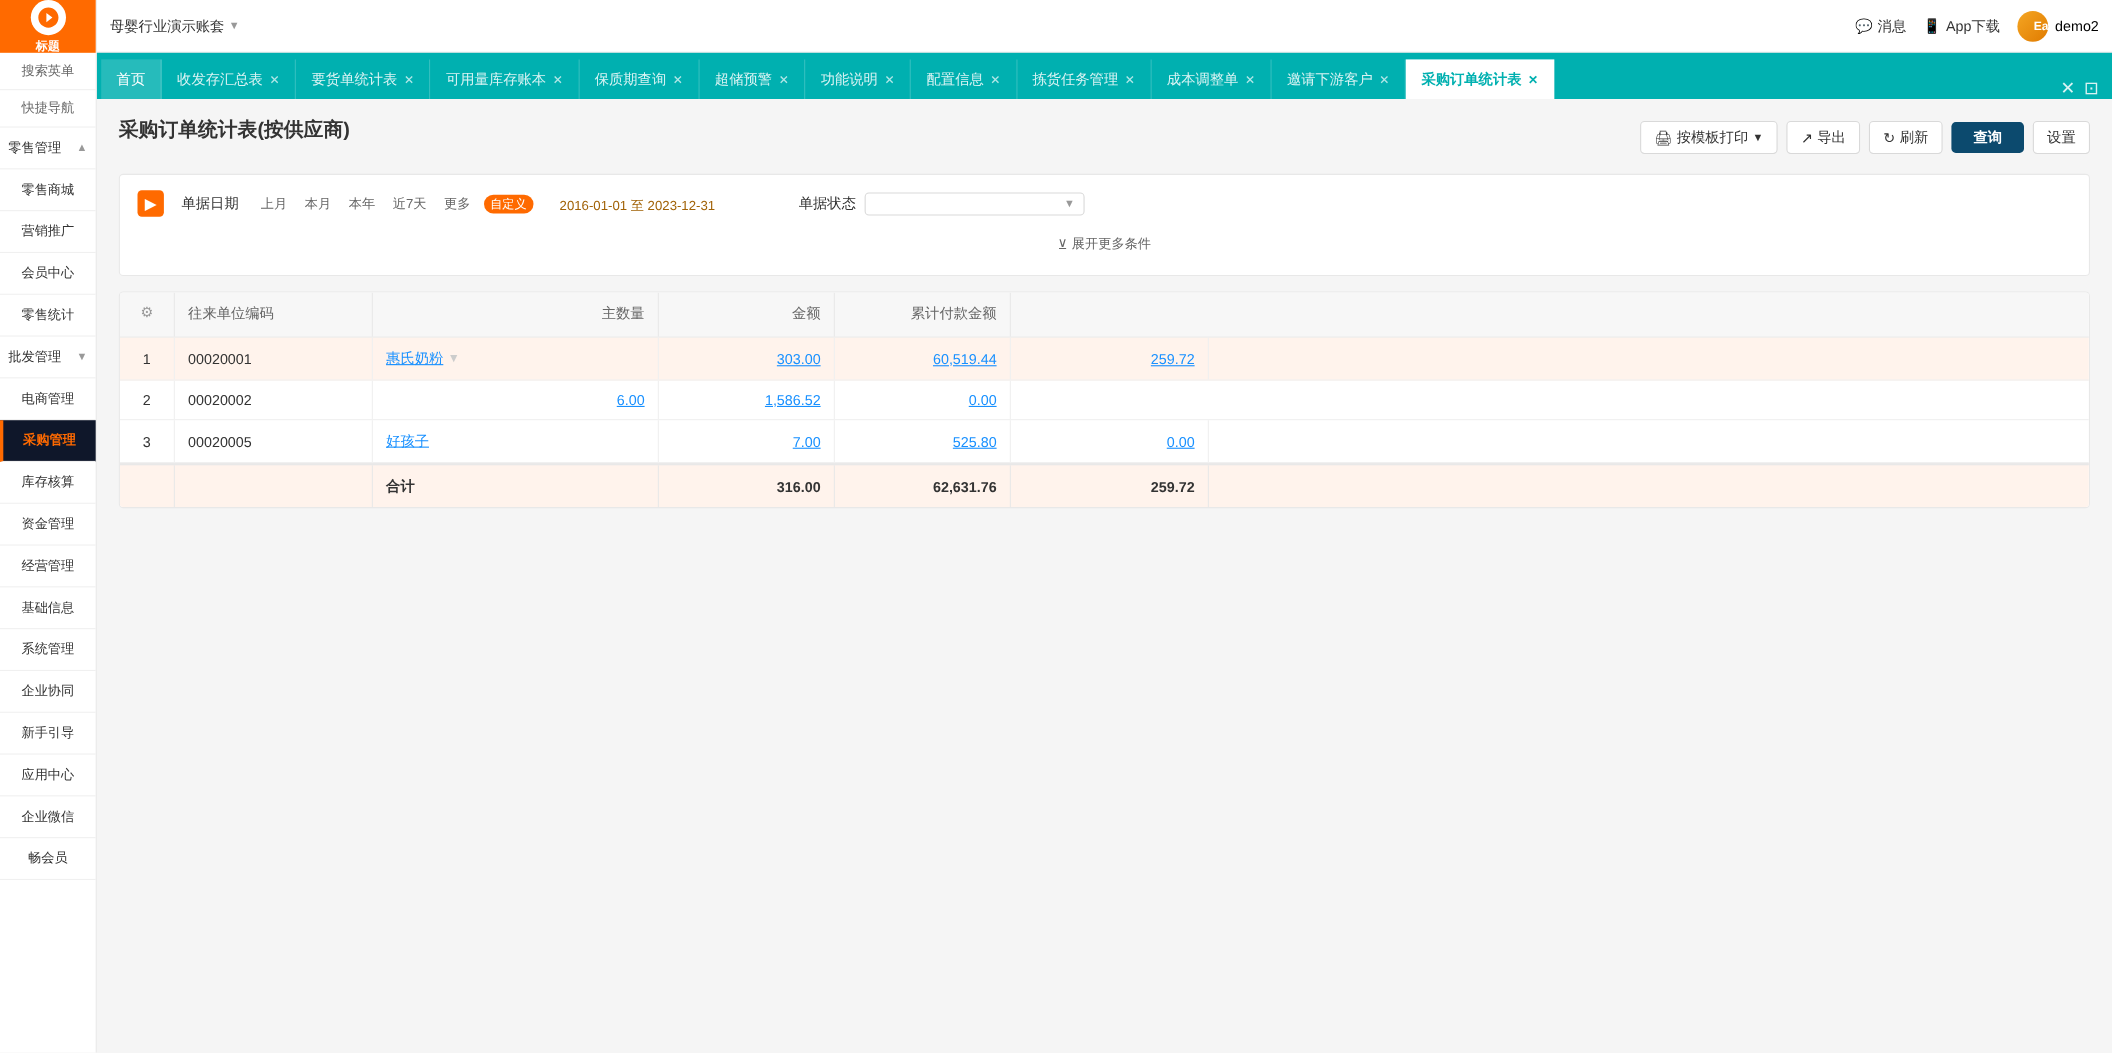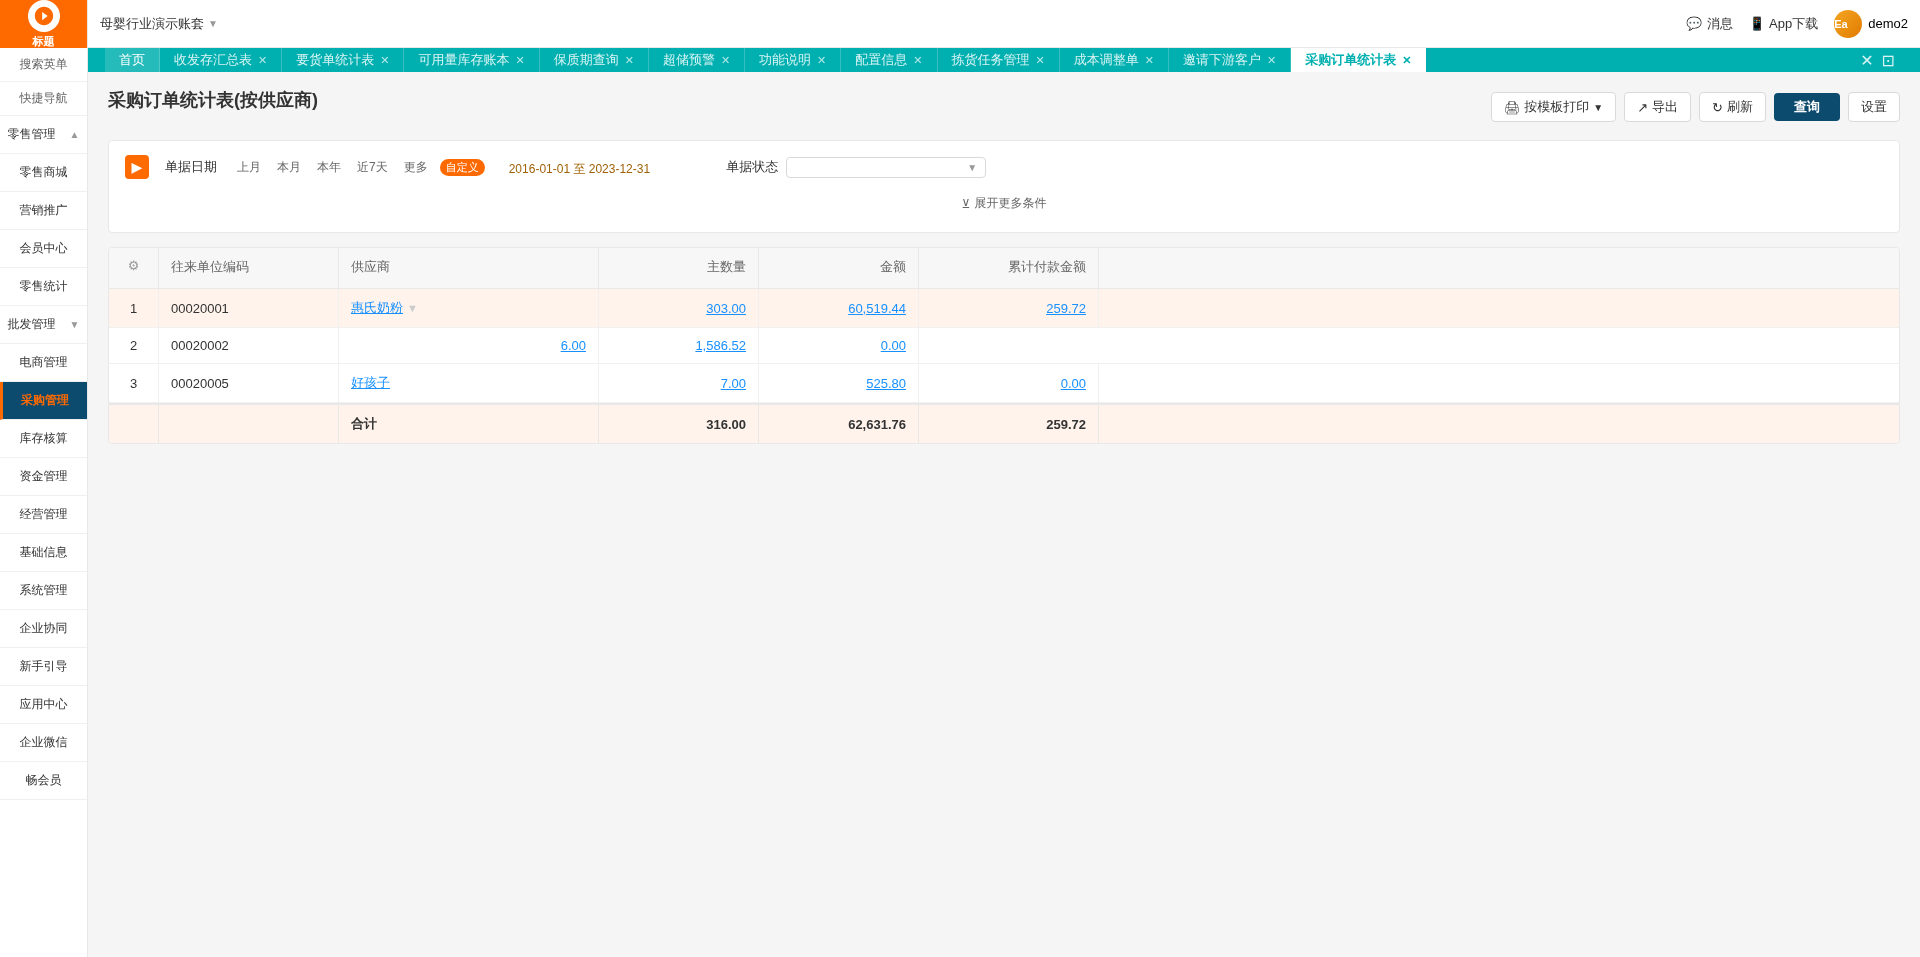--- a/index.html
+++ b/index.html
@@ -6,38 +6,38 @@
     body { font-family: "Microsoft YaHei", "PingFang SC", sans-serif; font-size: 13px; background: #f5f5f5; width: 1920px; height: 957px; overflow: hidden; display: flex; }
 
     
     .sidebar { width: 88px; background: #fff; display: flex; flex-direction: column; border-right: 1px solid #e8e8e8; flex-shrink: 0; }
     .sidebar-logo { height: 48px; background: #ff6a00; display: flex; align-items: center; justify-content: center; color: #fff; font-size: 12px; font-weight: bold; }
     .sidebar-logo-inner { display: flex; flex-direction: column; align-items: center; }
     .sidebar-logo-icon { width: 32px; height: 32px; background: #fff; border-radius: 50%; display: flex; align-items: center; justify-content: center; }
     .sidebar-logo-icon svg { width: 22px; height: 22px; }
     .sidebar-search { padding: 8px 6px; font-size: 12px; color: #666; text-align: center; cursor: pointer; border-bottom: 1px solid #f0f0f0; }
     .sidebar-item { padding: 10px 6px; font-size: 12px; color: #333; text-align: center; cursor: pointer; border-bottom: 1px solid #f0f0f0; }
-    .sidebar-item.active { color: #ff6a00; background: #0c4a6e; border-left: 3px solid #ff6a00; font-weight: bold; }
+    .sidebar-item.active { color: #ff6a00; background: #0f172a; border-left: 3px solid #ff6a00; font-weight: bold; }
     .sidebar-item-with-arrow { display: flex; align-items: center; justify-content: center; gap: 14px; }
     .arrow-down { font-size: 10px; color: #999; }
 
     
     .main-area { flex: 1; display: flex; flex-direction: column; overflow: hidden; }
 
     
     .topbar { height: 48px; background: #fff; border-bottom: 1px solid #e8e8e8; display: flex; align-items: center; padding: 0 12px; gap: 8px; }
     .topbar-dropdown { display: flex; align-items: center; gap: 4px; font-size: 13px; color: #333; cursor: pointer; }
     .topbar-right { margin-left: auto; display: flex; align-items: center; gap: 16px; }
     .topbar-msg { display: flex; align-items: center; gap: 4px; font-size: 13px; color: #333; cursor: pointer; }
     .topbar-app { display: flex; align-items: center; gap: 4px; font-size: 13px; color: #333; cursor: pointer; }
     .topbar-user { display: flex; align-items: center; gap: 6px; cursor: pointer; }
     .topbar-avatar { width: 28px; height: 28px; border-radius: 50%; background: #ccc; overflow: hidden; }
 
     
-    .tabbar { height: 24px; background: #00b0b0; display: flex; align-items: center; padding: 0 17px; overflow-x: auto; }
+    .tabbar { height: 42px; background: #00b0b0; display: flex; align-items: flex-end; padding: 0 4px; overflow-x: auto; }
     .tabbar-tab { height: 36px; padding: 0 14px; display: flex; align-items: center; gap: 6px; font-size: 13px; color: rgba(255,255,255,0.85); cursor: pointer; white-space: nowrap; border-right: 1px solid rgba(255,255,255,0.2); flex-shrink: 0; }
     .tabbar-tab.active { background: #fff; color: #00b0b0; font-weight: bold; }
     .tabbar-tab.home { background: rgba(255,255,255,0.15); color: #fff; }
     .tab-close { font-size: 11px; color: rgba(255,255,255,0.7); cursor: pointer; }
     .tabbar-tab.active .tab-close { color: #00b0b0; }
     .tabbar-actions { margin-left: auto; display: flex; align-items: center; padding-right: 8px; gap: 8px; }
     .tabbar-btn { color: rgba(255,255,255,0.85); cursor: pointer; font-size: 16px; }
 
     
     .page-content { flex: 1; overflow-y: auto; padding: 16px 20px; background: #f5f5f5; }
@@ -146,21 +146,21 @@
     <div class="topbar-right">
       <div class="topbar-msg">
         <span>💬</span>
         <span>消息</span>
       </div>
       <div class="topbar-app">
         <span>📱</span>
         <span>App下载</span>
       </div>
       <div class="topbar-user">
-        <div class="topbar-avatar" style="background: linear-gradient(135deg, #f5a623, #e07b00); display:flex;align-items:center;justify-content:flex-start;color:#fff;font-size:11px;font-weight:bold;">
+        <div class="topbar-avatar" style="background: linear-gradient(135deg, #f5a623, #e07b00); display:flex;align-items:center;justify-content:flex-end;color:#fff;font-size:11px;font-weight:bold;">
           <span>Ea</span>
         </div>
         <span>demo2</span>
       </div>
     </div>
   </div>
 
   <div class="tabbar">
     <div class="tabbar-tab home">
       <span>首页</span>
@@ -272,21 +272,20 @@
       </div>
     </div>
 
     <div class="data-table">
 
       <div class="table-header">
         <div class="th center settings-col">
           <div class="gear-icon-wrap">⚙</div>
         </div>
         <div class="th">往来单位编码</div>
-        <div class="th">供应商</div>
         <div class="th right">主数量</div>
         <div class="th right">金额</div>
         <div class="th right">累计付款金额</div>
         <div class="th"></div>
       </div>
 
       <div class="table-row highlighted">
         <div class="td center">1</div>
         <div class="td">00020001</div>
         <div class="td">

